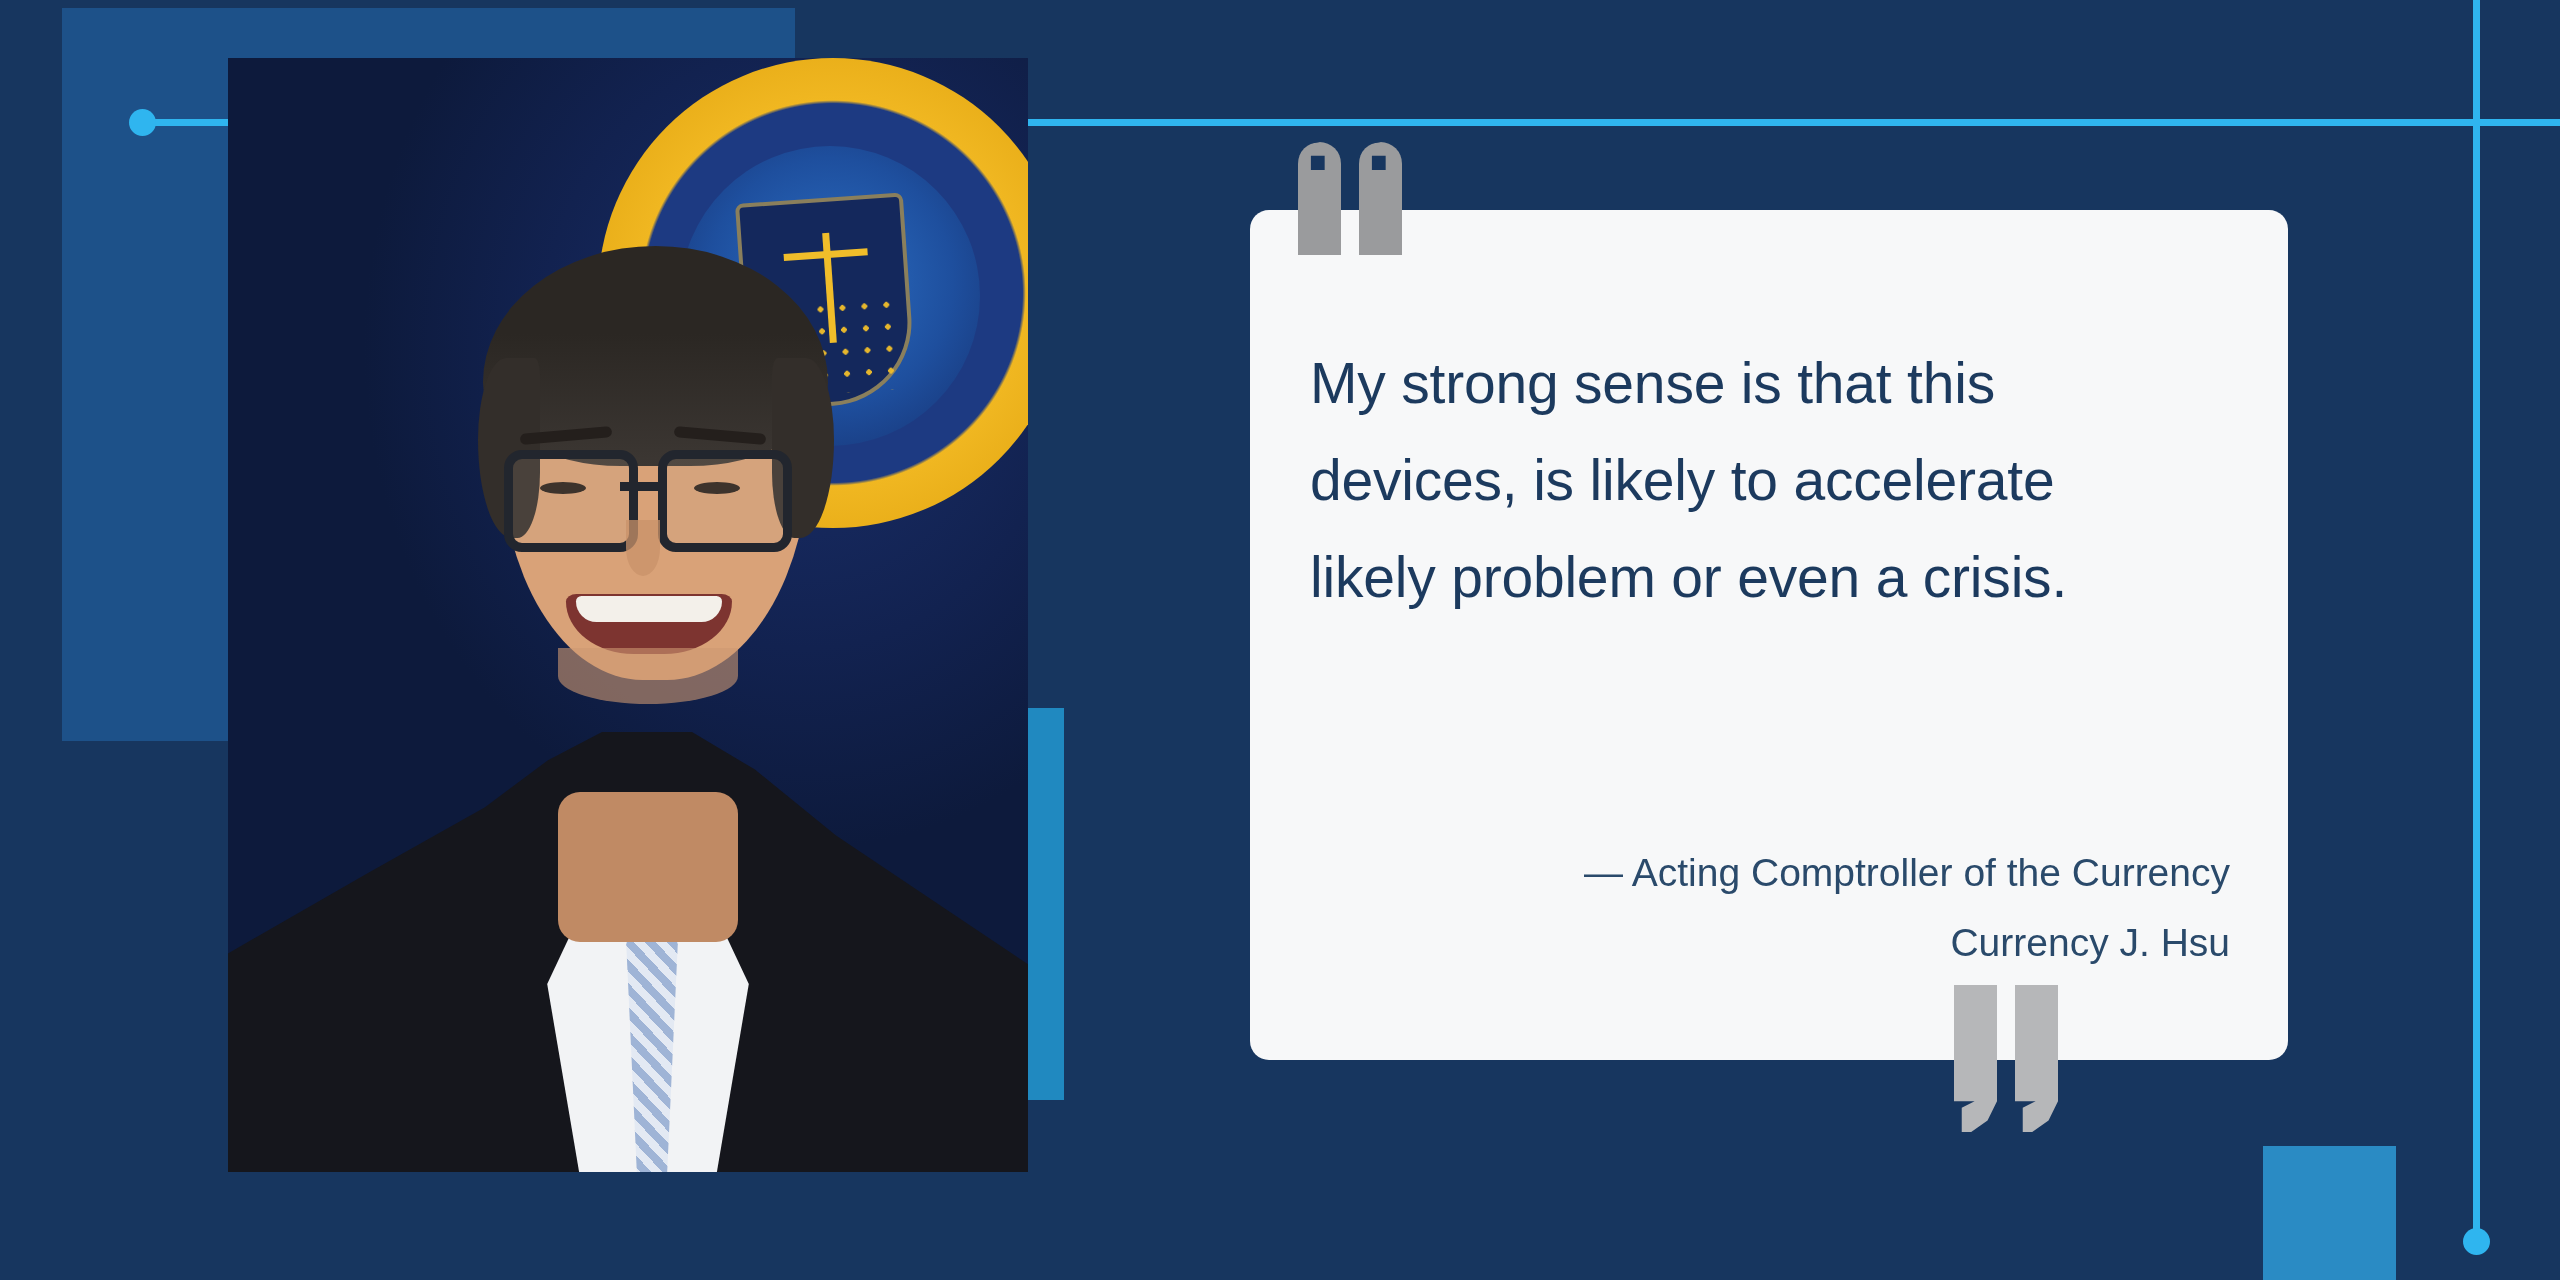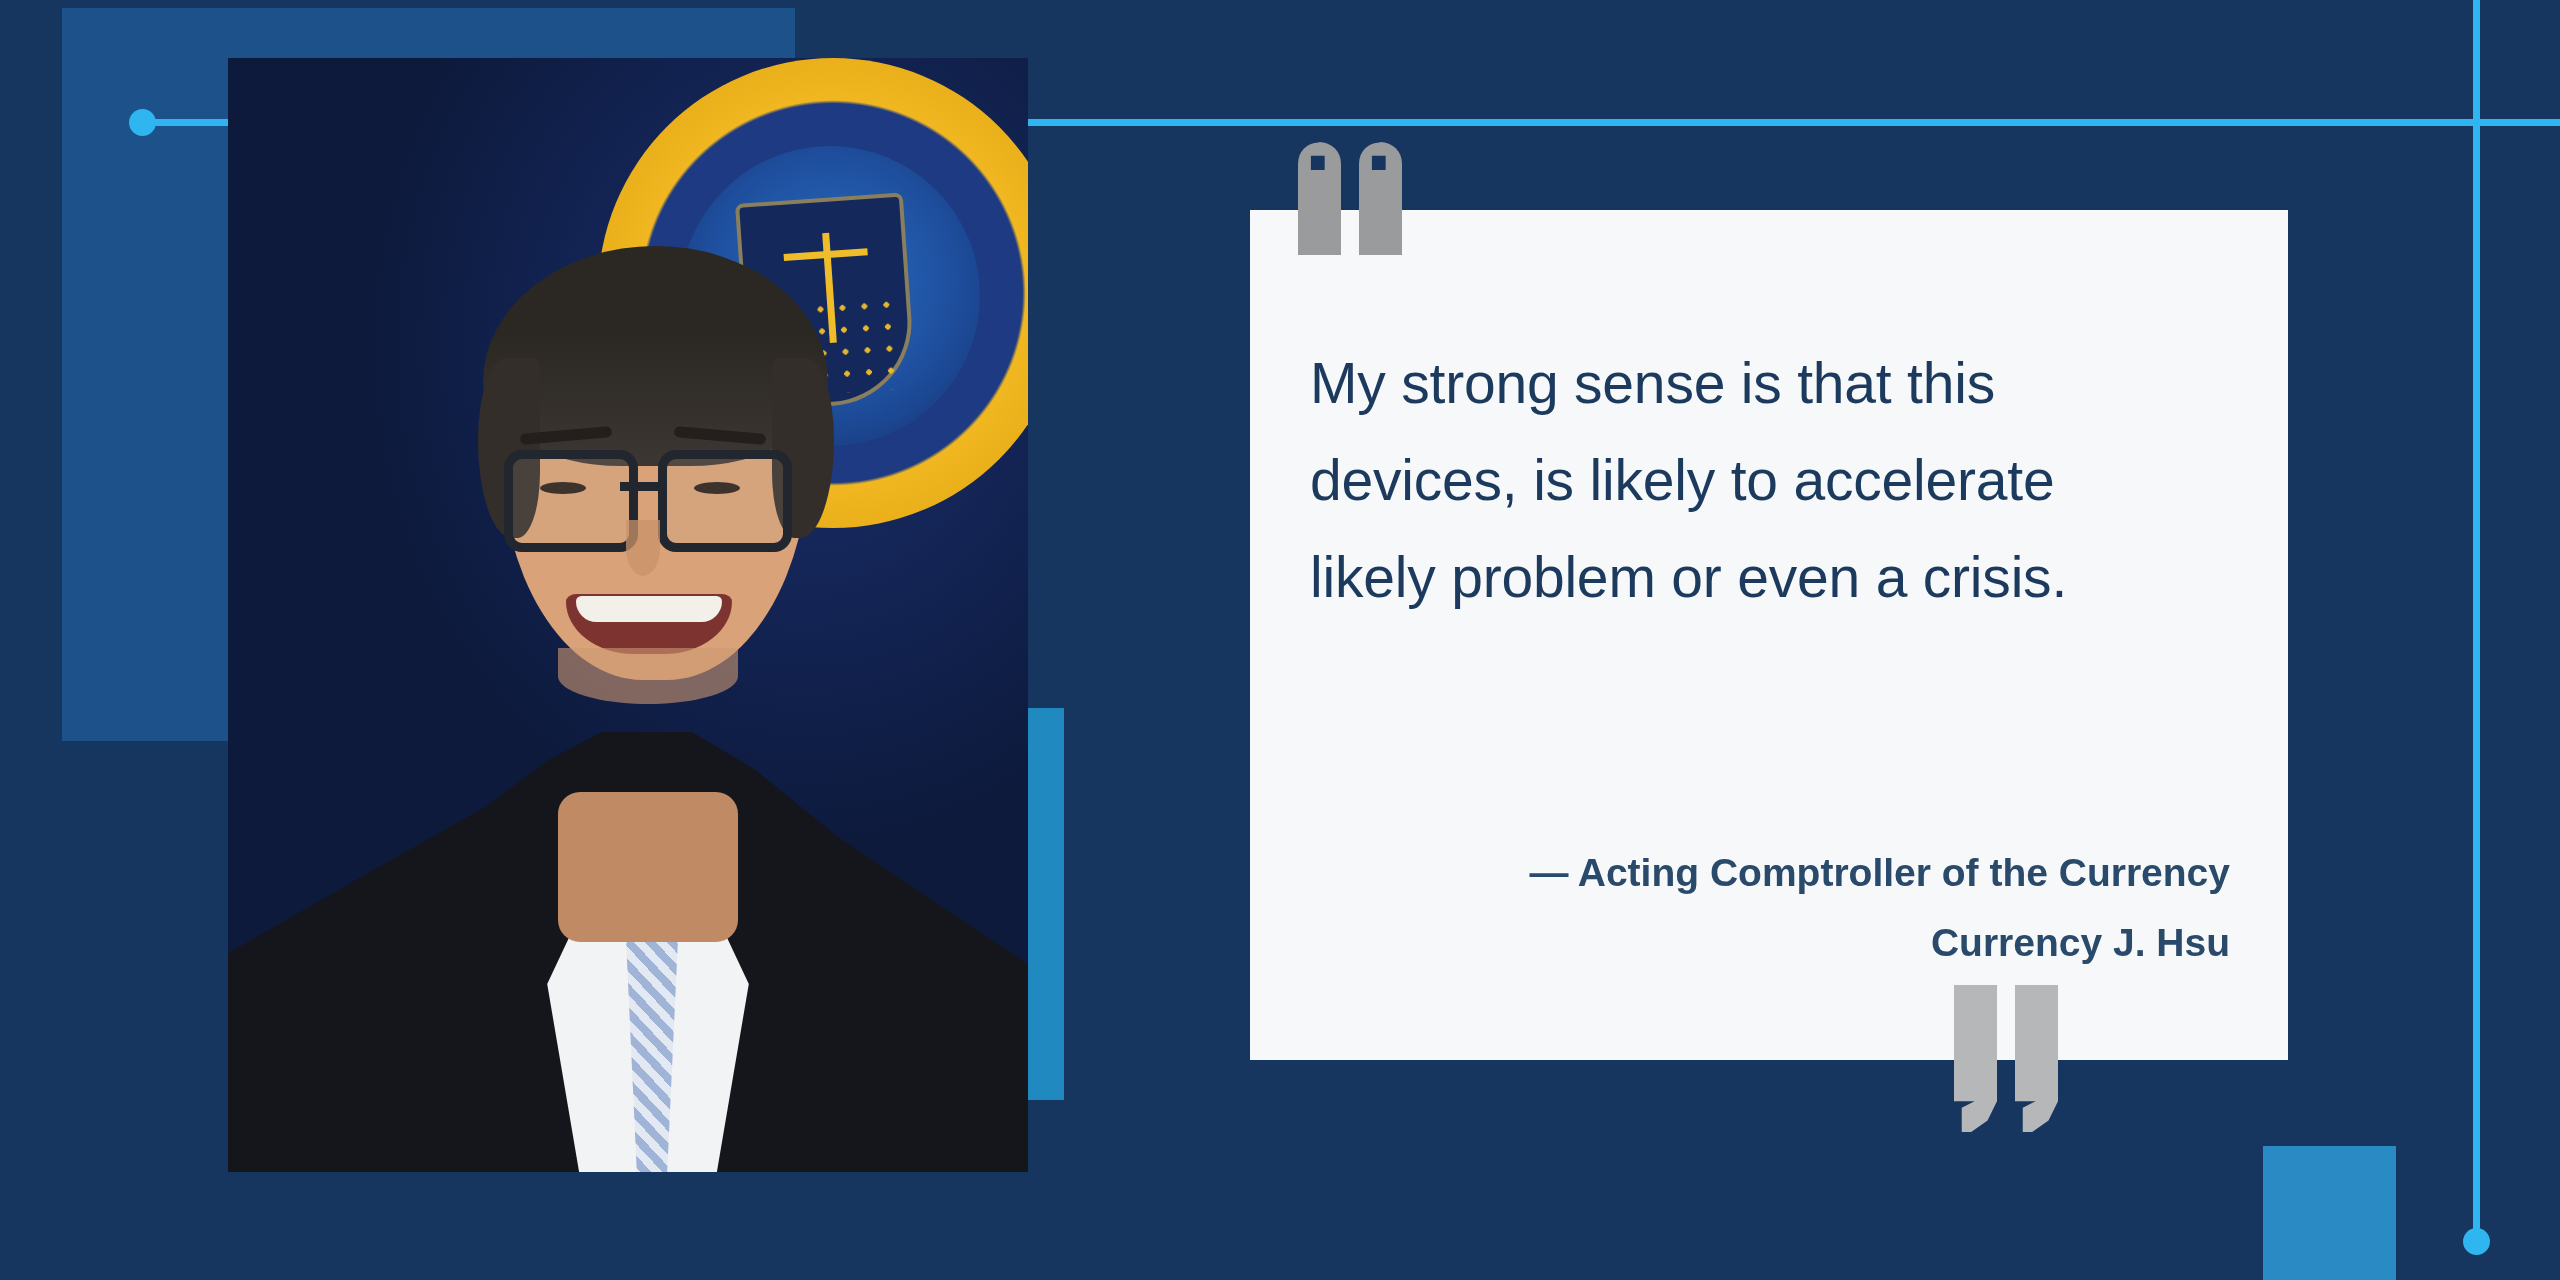--- a/index.html
+++ b/index.html
@@ -233,20 +233,21 @@
              background: #cd9871; border-radius: 0 0 50% 50%; opacity: .6; }
 
   
   .card {
     position: absolute;
     left: 1250px;
     top: 210px;
     width: 1038px;
     height: 850px;
     background: #f7f8f9;
+    border-radius: 19px;
   }
   .quote-body {
     position: absolute;
     left: 60px;
     top: 125px;
     right: 58px;
   }
   .quote-line {
     color: #1c3a5e;
     font-size: 57px;
@@ -256,21 +257,20 @@
     white-space: nowrap;
   }
   .attrib {
     position: absolute;
     right: 58px;
     top: 628px;
     text-align: right;
     color: #2a4a6b;
     font-size: 39px;
     line-height: 70px;
-    font-weight: bold;
   }
   .attrib div { white-space: nowrap; }
 
   
   .qmark {
     position: absolute;
     display: flex;
     gap: 18px;
   }
   .qmark .bar {

